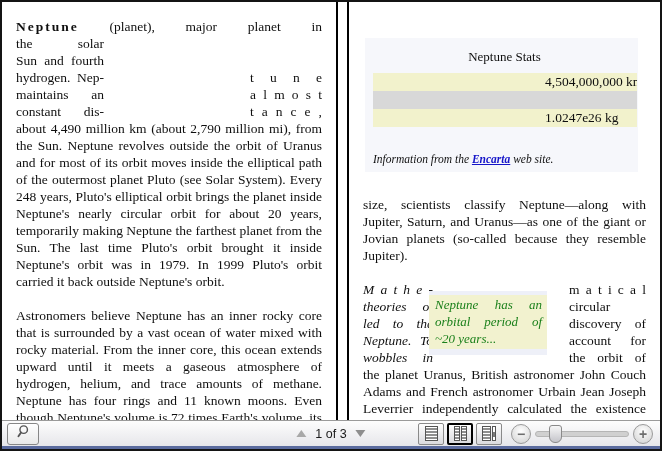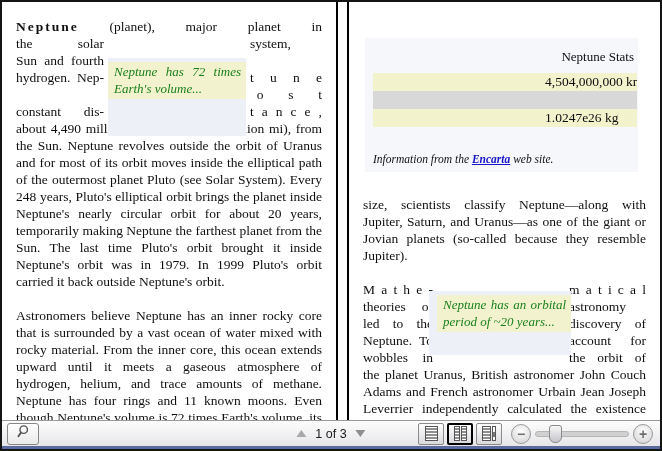--- a/index.html
+++ b/index.html
@@ -20,33 +20,33 @@
   .line-full b {letter-spacing:2px;}
   .cont {text-align:justify;}
   .para-space {margin-top:17px;}
   
   .wrap-zone {position:relative;}
   .wrap-row {display:flex; height:17px; overflow:visible;}
   .frag-l, .frag-r {text-align:justify; text-align-last:justify; white-space:nowrap; overflow:visible;}
   .w1 .frag-l {width:88px;}
   .w1 .spacer {width:146px;}
   .w1 .frag-r {flex:1;}
-  .w2 .frag-l {width:70px;}
+  .w2 .frag-l {width:70px;font-style:italic;}
   .w2 .spacer {width:136px;}
   .w2 .frag-r {flex:1;}
   .floater {position:absolute; background:#eef0f8; padding-top:4px; box-sizing:border-box;}
   .floater.f1 {left:92px; top:23px; width:138px; height:78px;}
-  .floater.f2 {left:66px; top:10px; width:142px; height:64px;padding-left:8px;}
+  .floater.f2 {left:66px; top:10px; width:118px; height:64px;}
   .pullquote {
     background:#f2f2cf; color:#1b801b; font-style:italic;
     font-size:13px; line-height:17px; padding:1px 5px 2px 6px;
   }
   
   .stats {margin:20px 8px 0 2px; background:#f6f7fb; padding:10px 4px 4px 8px;}
-  .stats-title {font-size:13px; margin:0 0 8px 2px; text-align:right;}
+  .stats-title {font-size:13px; margin:0 0 8px 2px; text-align:center;}
   .stats-table {width:264px;}
   .stats-table .stats-row {display:flex; height:18px; line-height:18px; overflow:hidden;}
   .stats-table div.stats-row:nth-of-type(odd) {background:#f2f2cc;}
   .stats-table div.stats-row:nth-of-type(even) {background:#d8d8d8;}
   .stats-row .label {width:168px; font-weight:bold; padding-left:4px; white-space:nowrap; overflow:hidden; text-align:left;margin-top:45px;}
   .stats-row .value {width:92px; white-space:nowrap; overflow:hidden; text-align:left;}
   .stats-caption {font-size:11.5px; font-style:italic; margin-top:24px; text-align:left;}
   .stats-caption a {color:#1414c8; font-weight:bold; text-decoration:underline; cursor:pointer;}
   .rp-para1 {margin-top:24px;}
   
@@ -102,44 +102,41 @@
 <body>
 
 <div class="window">
 
   <div class="pages">
 
     <div class="page page-left doc">
       <div class="line-full"><b>Neptune</b><span> (planet), major planet in</span></div>
 
       <div class="wrap-zone w1">
-        <div class="floater f1">
-          <div class="pullquote">Neptune has 72 times Earth's volume...</div>
-        </div>
         <div>
 
             <div class="wrap-row">
               <span class="frag-l">the solar</span>
               <span class="spacer"></span>
-              <span class="frag-r">system,</span>
             </div>
 
 
             <div class="wrap-row">
               <span class="frag-l">Sun and fourth</span>
               <span class="spacer"></span>
             </div>
 
             <div class="wrap-row">
               <span class="frag-l">hydrogen. Nep-</span>
               <span class="spacer"></span>
               <span class="frag-r">t u n e</span>
             </div>
 
             <div class="wrap-row">
+              <span class="frag-l">maintains an</span>
               <span class="spacer"></span>
               <span class="frag-r">a l m o s t</span>
             </div>
 
             <div class="wrap-row">
               <span class="frag-l">constant dis-</span>
               <span class="spacer"></span>
               <span class="frag-r">t a n c e ,</span>
             </div>
           </div>
@@ -184,21 +181,21 @@
 
             <div class="wrap-row">
               <span class="frag-l">M a t h e -</span>
               <span class="spacer"></span>
               <span class="frag-r">m a t i c a l</span>
             </div>
 
             <div class="wrap-row">
               <span class="frag-l">theories of</span>
               <span class="spacer"></span>
-              <span class="frag-r">astronomy</span>
+              <span class="frag-r">circular</span>
             </div>
 
             <div class="wrap-row">
               <span class="frag-l">led to the</span>
               <span class="spacer"></span>
               <span class="frag-r">discovery of</span>
             </div>
 
             <div class="wrap-row">
               <span class="frag-l">Neptune. To</span>

